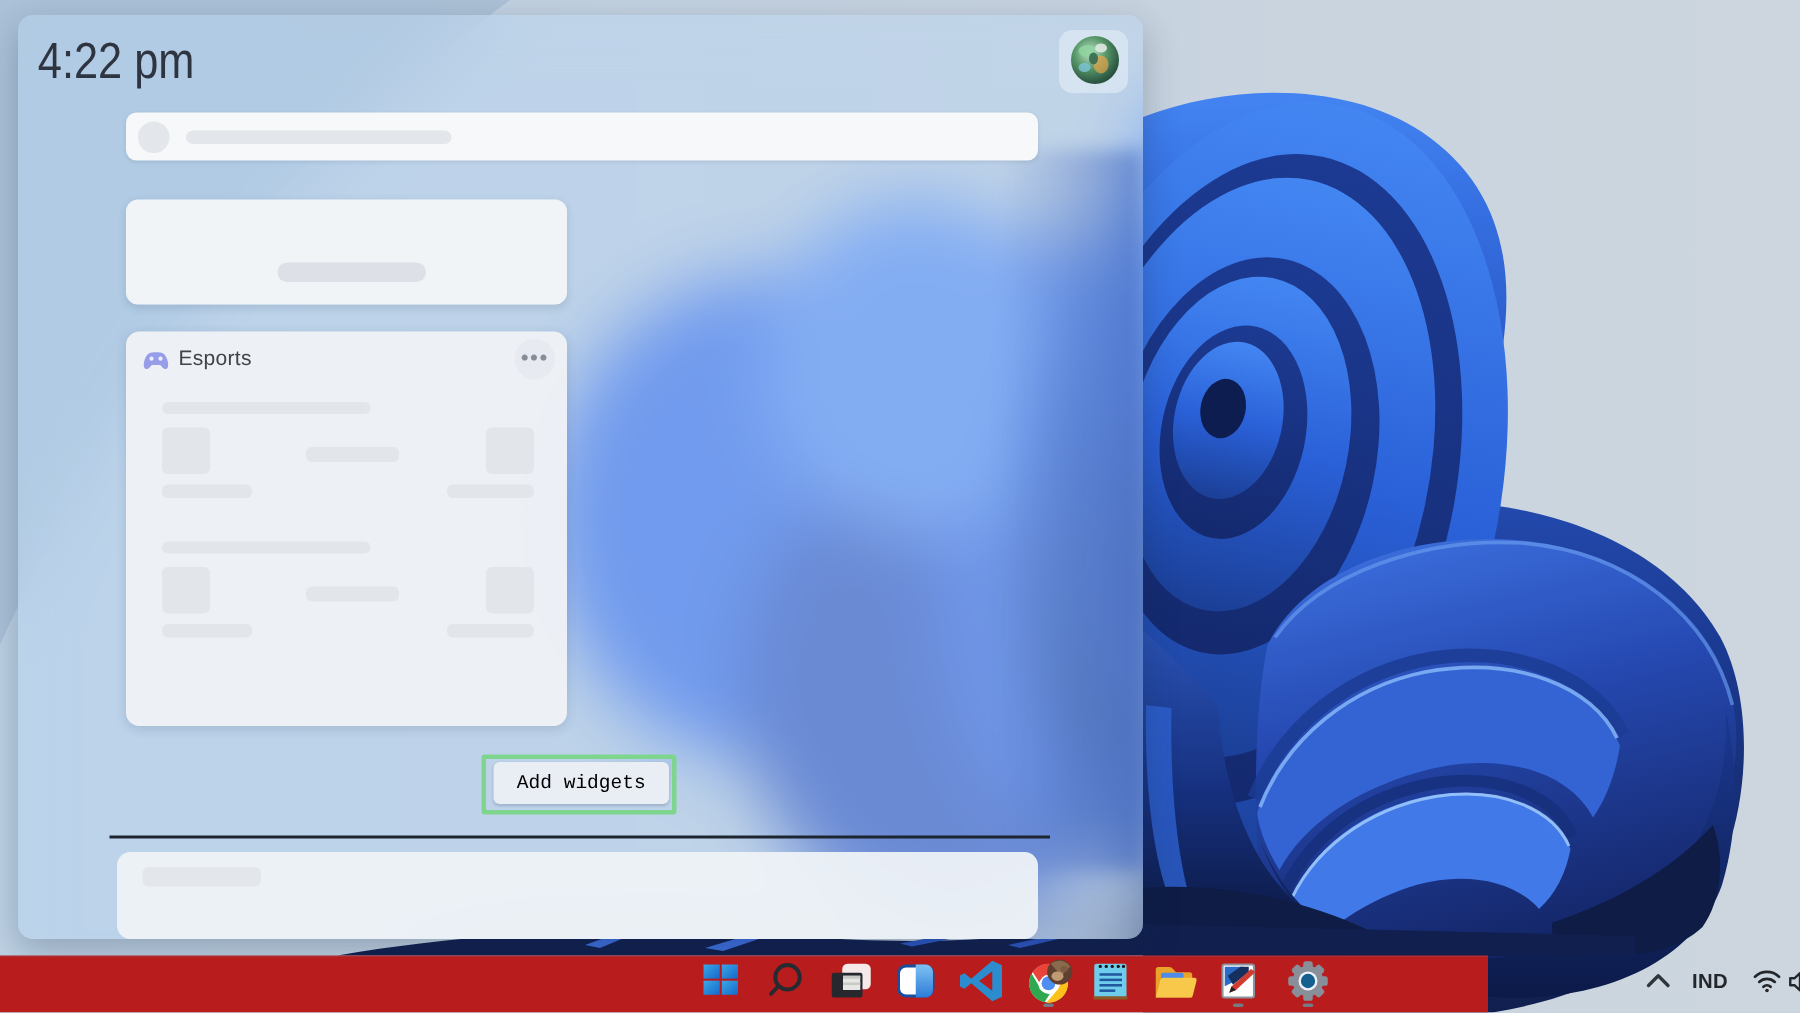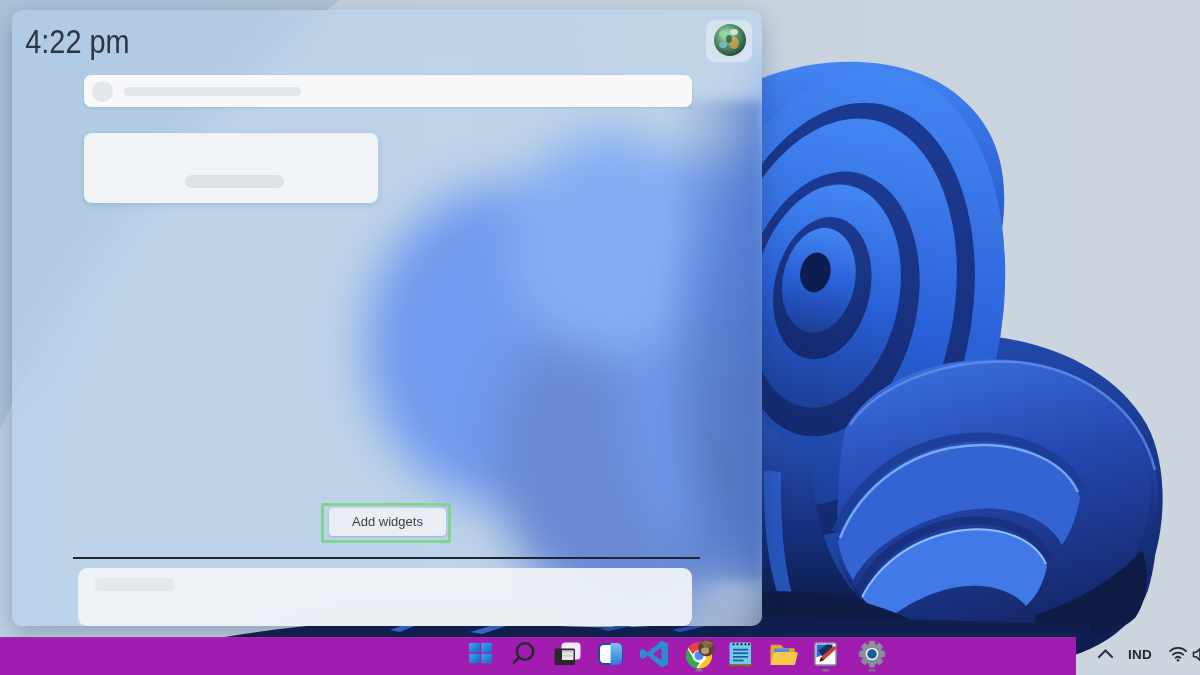--- a/index.html
+++ b/index.html
@@ -15,26 +15,26 @@
 .searchbar{left:72px;top:65px;width:608px;height:32px;border-radius:7px;background:#f6f8fa;box-shadow:0 1px 3px rgba(30,50,80,.12);}
 .scircle{left:80px;top:71px;width:21px;height:21px;border-radius:50%;background:#e3e6ea;}
 .spill{left:112px;top:77px;width:177px;height:9px;border-radius:5px;background:#e3e6ea;}
 .card1{left:72px;top:123px;width:294px;height:70px;border-radius:8px;background:rgba(243,245,248,.95);box-shadow:0 2px 6px rgba(30,50,80,.14);}
 .c1pill{left:101px;top:42px;width:99px;height:13px;border-radius:7px;background:#dde0e6;}
 .ecard{left:72px;top:211px;width:294px;height:263px;border-radius:9px;background:rgba(238,241,245,.97);box-shadow:0 2px 7px rgba(30,50,80,.16);}
 .ehead{left:11px;top:12px;height:16px;}
 .etitle{left:35px;top:9px;font-size:14px;color:#3f434a;letter-spacing:.2px;}
 .edots{left:259px;top:5px;width:27px;height:27px;border-radius:50%;background:#e7eaf0;color:#878d96;text-align:center;font-size:15px;line-height:25px;letter-spacing:1px;}
 .sk{position:absolute;background:#e2e5ea;border-radius:4px;}
-.addw{left:317px;top:498px;width:117px;height:28px;border-radius:4px;background:#e9edf4;text-align:center;font-size:13px;line-height:28px;color:#404040;box-shadow:0 1px 2px rgba(30,50,80,.2);}
+.addw{left:317px;top:498px;width:117px;height:28px;border-radius:4px;background:#e9edf4;text-align:center;font-size:13px;line-height:28px;color:#000000;box-shadow:0 1px 2px rgba(30,50,80,.2);font-family:Liberation Mono, monospace;}
 .greenbox{left:309px;top:493px;width:124px;height:34px;border:3px solid #7ed68e;border-radius:2px;}
 .divider{left:61px;top:547px;width:627px;height:2px;background:#1c2530;}
 .bcard{left:66px;top:558px;width:614px;height:58px;border-radius:9px;background:rgba(238,242,247,.95);}
 .bpill{left:17px;top:10px;width:79px;height:13px;border-radius:4px;background:#e3e6eb;}
-.taskbar{position:absolute;left:0;top:637px;width:1076px;height:38px;background:#a21caf;border-top:1px solid rgba(120,135,160,.18);box-sizing:border-box;}
+.taskbar{position:absolute;left:0;top:637px;width:992px;height:38px;background:#b91c1c;border-top:1px solid rgba(120,135,160,.18);box-sizing:border-box;}
 .redge{position:absolute;right:0;top:90px;width:95px;height:480px;background:linear-gradient(to right, rgba(80,120,210,0), rgba(60,98,190,.55));filter:blur(6px);}
 </style>
 </head>
 <body>
 <svg id="wall" width="1200" height="675" viewBox="0 0 1200 675">
 <defs>
 <linearGradient id="bgg" x1="0" y1="0" x2="1" y2="0">
   <stop offset="0" stop-color="#bed2e4"></stop>
   <stop offset="0.45" stop-color="#c5d2e0"></stop>
   <stop offset="1" stop-color="#cdd6de"></stop>
@@ -148,20 +148,41 @@
       <ellipse cx="28" cy="12" rx="4" ry="3" fill="#dfe9e2" opacity=".9"></ellipse>
       <ellipse cx="23" cy="19" rx="3" ry="4" fill="#35694f" opacity=".9"></ellipse>
     </svg>
   </div>
   <div class="pc searchbar"></div>
   <div class="pc scircle"></div>
   <div class="pc spill"></div>
   <div class="pc card1">
       <div class="pc c1pill"></div>
     </div>
+  <div class="pc ecard">
+    <svg class="pc ehead" width="18" height="13" viewBox="0 0 18 13">
+      <path d="M4.5 1 C6 0.2 12 0.2 13.5 1 C16 2.2 17.6 7.5 17 10 C16.6 11.7 14.8 12 13.6 10.8 L11.8 8.8 L6.2 8.8 L4.4 10.8 C3.2 12 1.4 11.7 1 10 C0.4 7.5 2 2.2 4.5 1 Z" fill="#979de8"></path>
+      <circle cx="6" cy="4.6" r="1.4" fill="#eceefc"></circle>
+      <circle cx="12" cy="4.6" r="1.4" fill="#eceefc"></circle>
+    </svg>
+    <div class="pc etitle">Esports</div>
+    <div class="pc edots">•••</div>
+    <div class="sk" style="left:24px;top:47px;width:139px;height:8px"></div>
+    <div class="sk" style="left:24px;top:64px;width:32px;height:31px"></div>
+    <div class="sk" style="left:120px;top:77px;width:62px;height:10px"></div>
+    <div class="sk" style="left:240px;top:64px;width:32px;height:31px"></div>
+    <div class="sk" style="left:24px;top:102px;width:60px;height:9px"></div>
+    <div class="sk" style="left:214px;top:102px;width:58px;height:9px"></div>
+    <div class="sk" style="left:24px;top:140px;width:139px;height:8px"></div>
+    <div class="sk" style="left:24px;top:157px;width:32px;height:31px"></div>
+    <div class="sk" style="left:120px;top:170px;width:62px;height:10px"></div>
+    <div class="sk" style="left:240px;top:157px;width:32px;height:31px"></div>
+    <div class="sk" style="left:24px;top:195px;width:60px;height:9px"></div>
+    <div class="sk" style="left:214px;top:195px;width:58px;height:9px"></div>
+  </div>
   <div class="pc greenbox"></div>
   <div class="pc addw">Add widgets</div>
   <div class="pc divider"></div>
   <div class="pc bcard">
       <div class="pc bpill"></div>
     </div>
 </div>
 
 <div class="taskbar" id="tb">
 <svg width="1200" height="38" viewBox="0 0 1200 38">

